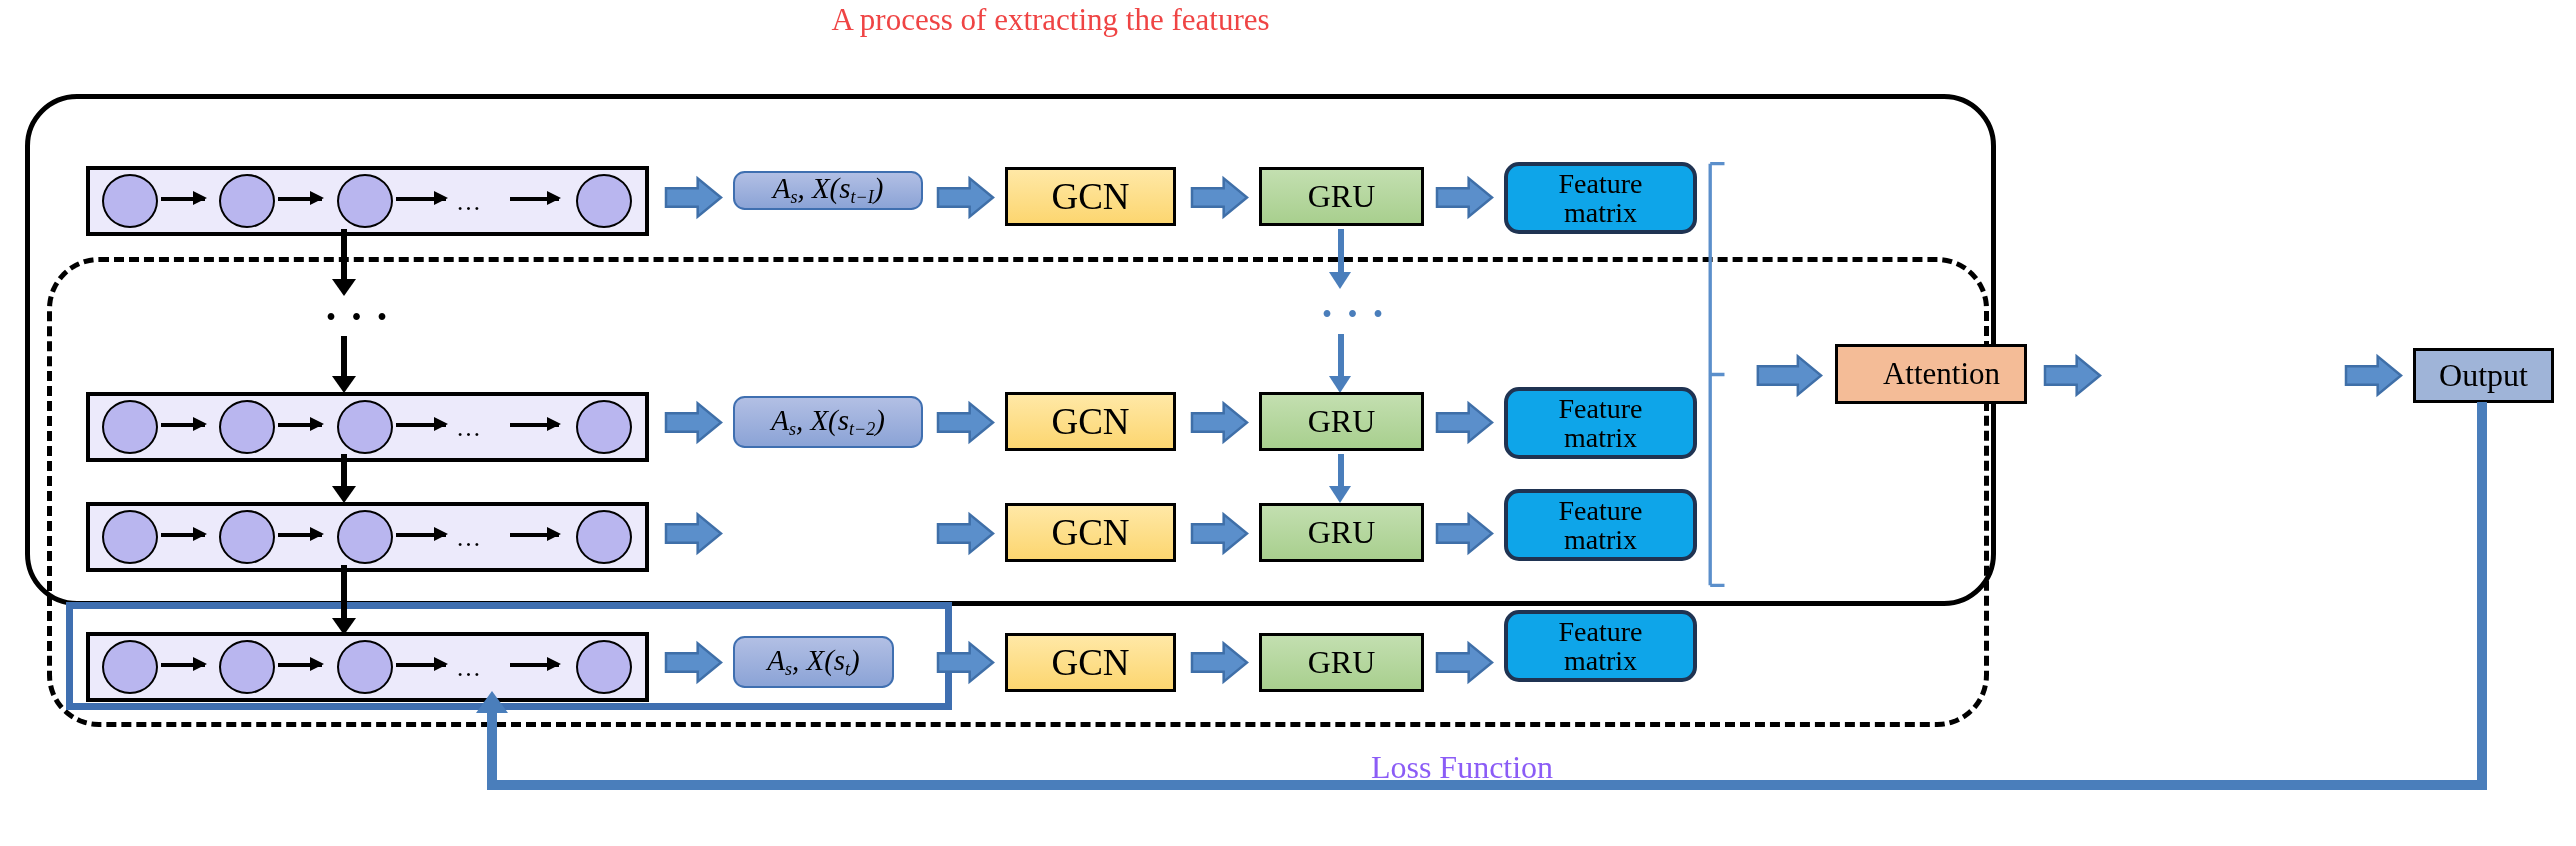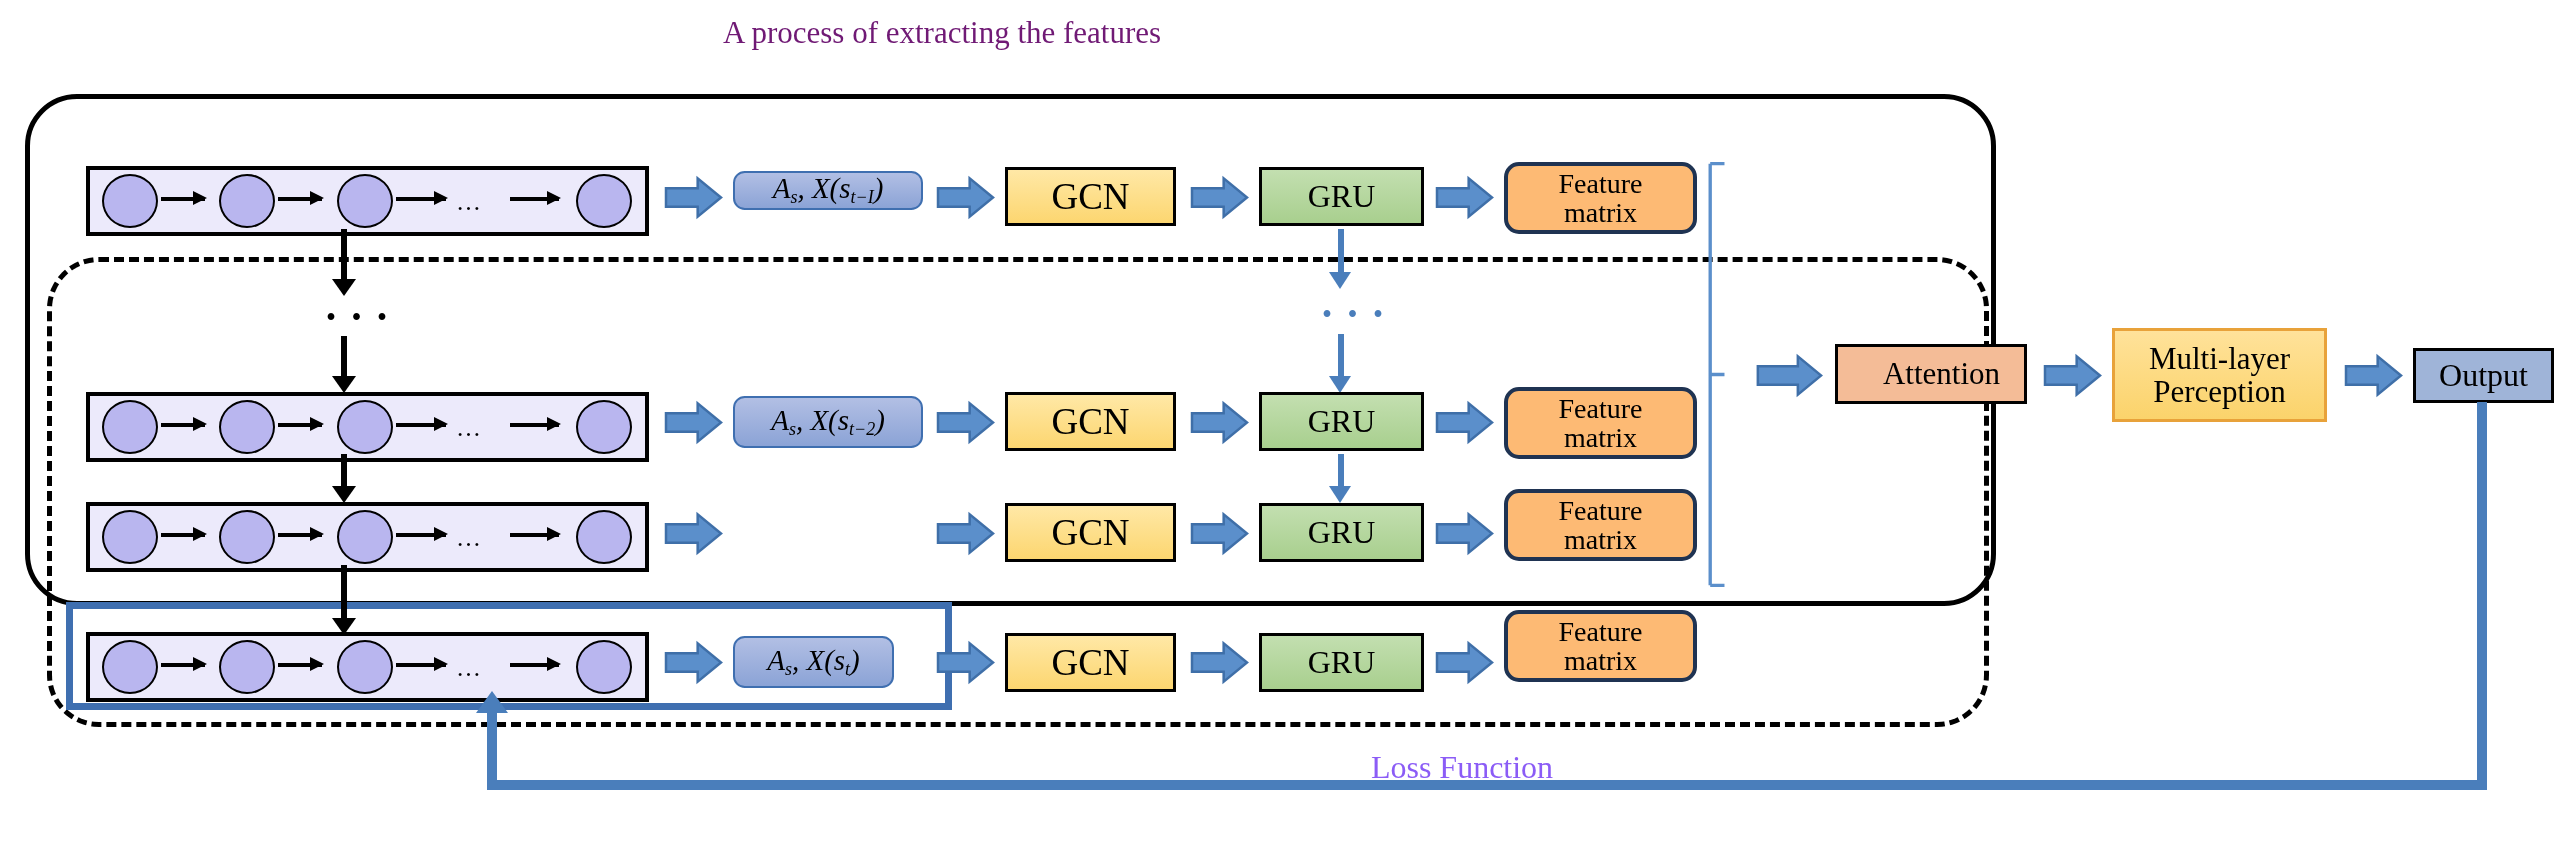--- a/index.html
+++ b/index.html
@@ -3,22 +3,22 @@
 <meta charset="utf-8">
 <style>
   html,body{margin:0;padding:0;background:#ffffff;}
   body{width:2576px;height:847px;font-family:"Liberation Serif",serif;}
   #stage{position:relative;width:2576px;height:847px;overflow:hidden;background:#fff;}
 
   .abs{position:absolute;}
 
   
   #title{
-    left:723px;top:15px;width:655px;text-align:left;
-    font-size:31px;line-height:1.18;color:#701a75;
+    left:723px;top:2px;width:655px;text-align:center;
+    font-size:31px;line-height:1.18;color:#ef4444;
   }
   #title .it{font-style:italic;}
 
   
   #outer-solid{
     left:25px;top:94px;width:1961px;height:502px;
     border:5.9px solid #000;border-radius:52px;background:transparent;
   }
   #inner-dashed{
     left:47px;top:257px;width:1932px;height:460px;
@@ -63,21 +63,21 @@
   }
   .box-gcn{
     background:linear-gradient(180deg,#ffe8a6 0%,#fcd670 100%);
     border:3.4px solid #000;font-size:37px;
   }
   .box-gru{
     background:linear-gradient(180deg,#c3dfb0 0%,#a8cf8e 100%);
     border:3.4px solid #000;font-size:32px;
   }
   .box-feat{
-    background:#fdba74;border:4.2px solid #1f3352;border-radius:15px;
+    background:#0ea5e9;border:4.2px solid #1f3352;border-radius:15px;
     font-size:28px;line-height:1.05;
   }
   .box-attn{
     background:#f4bc97;border:3.4px solid #000;font-size:31px;padding-left:21px;
   }
   .box-mlp{
     background:linear-gradient(180deg,#ffe29a 0%,#fbd36b 100%);
     border:3.4px solid #e8a23a;font-size:31px;line-height:1.08;
   }
   .box-out{
@@ -342,24 +342,20 @@
       </svg>
   </div>
   <div class="abs box box-attn" style="left:1835px;top:344px;width:192px;height:60px;">
     <span>Attention</span>
   </div>
   <div class="abs barrow" style="left:2043px;top:353px;">
     <svg width="59" height="45" viewBox="0 0 70 54">
         <path d="M2,16 L40,16 L40,4 L68,27 L40,50 L40,38 L2,38 Z" fill="#5b8fcb" stroke="#3f6fa8" stroke-width="3"></path>
       </svg>
   </div>
-  <div class="abs box box-mlp" style="left:2112px;top:328px;width:215px;height:94px;flex-direction:column;">
-    <span>Multi-layer</span>
-    <span>Perception</span>
-  </div>
   <div class="abs barrow" style="left:2344px;top:353px;">
     <svg width="59" height="45" viewBox="0 0 70 54">
         <path d="M2,16 L40,16 L40,4 L68,27 L40,50 L40,38 L2,38 Z" fill="#5b8fcb" stroke="#3f6fa8" stroke-width="3"></path>
       </svg>
   </div>
   <div class="abs box box-out" style="left:2413px;top:348px;width:141px;height:55px;">
     <span>Output</span>
   </div>
 
   <div class="abs loss-line" style="left:2477px;top:402px;width:10px;height:388px;"></div>

